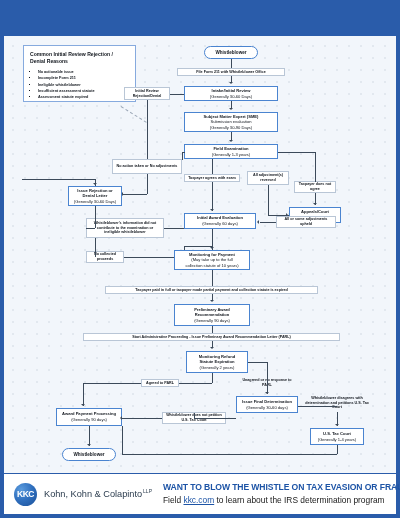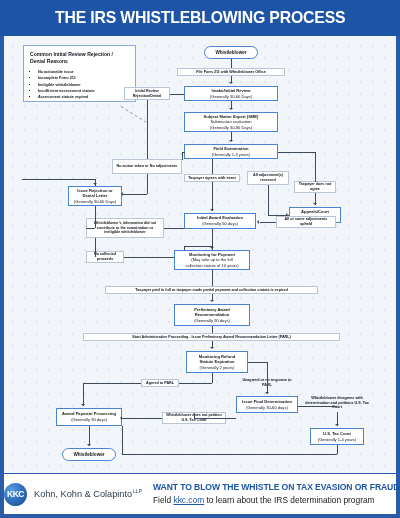--- a/index.html
+++ b/index.html
@@ -40,21 +40,21 @@
     background-position: 3px 4px;
     overflow: hidden;
   }
   
   #footer {
     position: absolute; left: 4px; top: 474px;
     width: 392px; height: 40px;
     background: #ffffff;
     display: flex; align-items: center;
   }
-  #logo-wrap { display: flex; align-items: center; width: 155px; }
+  #logo-wrap { display: flex; align-items: center; padding-left: 10px; width: 155px; }
   #logo-circle {
     width: 23px; height: 23px; border-radius: 50%;
     background: radial-gradient(circle at 32% 28%, #5b9bdd 0%, #2f6fbe 48%, #1b4f97 100%);
     display: flex; align-items: center; justify-content: center;
     color: #fff; font-size: 8.5px; font-weight: bold; letter-spacing: -0.5px;
     flex: none;
   }
   #firm-name {
     margin-left: 7px; font-size: 9.2px; color: #2a3b4d;
     white-space: nowrap;
@@ -145,23 +145,20 @@
     position: absolute;
     border-top: 0.8px dashed #9aa7b6;
     transform-origin: left center;
   }
 </style>
 </head>
 <body>
 
 <div id="page">
 
-  <div id="header">
-    <div id="header-title">THE IRS WHISTLEBLOWING PROCESS</div>
-  </div>
 
   <div id="canvas">
 
     <div id="reasons">
       <div id="reasons-title">Common Initial Review Rejection / Denial Reasons</div>
       <ul id="reasons-list">
         <li>No actionable issue</li>
         <li>Incomplete Form 211</li>
         <li>Ineligible whistleblower</li>
         <li>Insufficient assessment statute</li>

